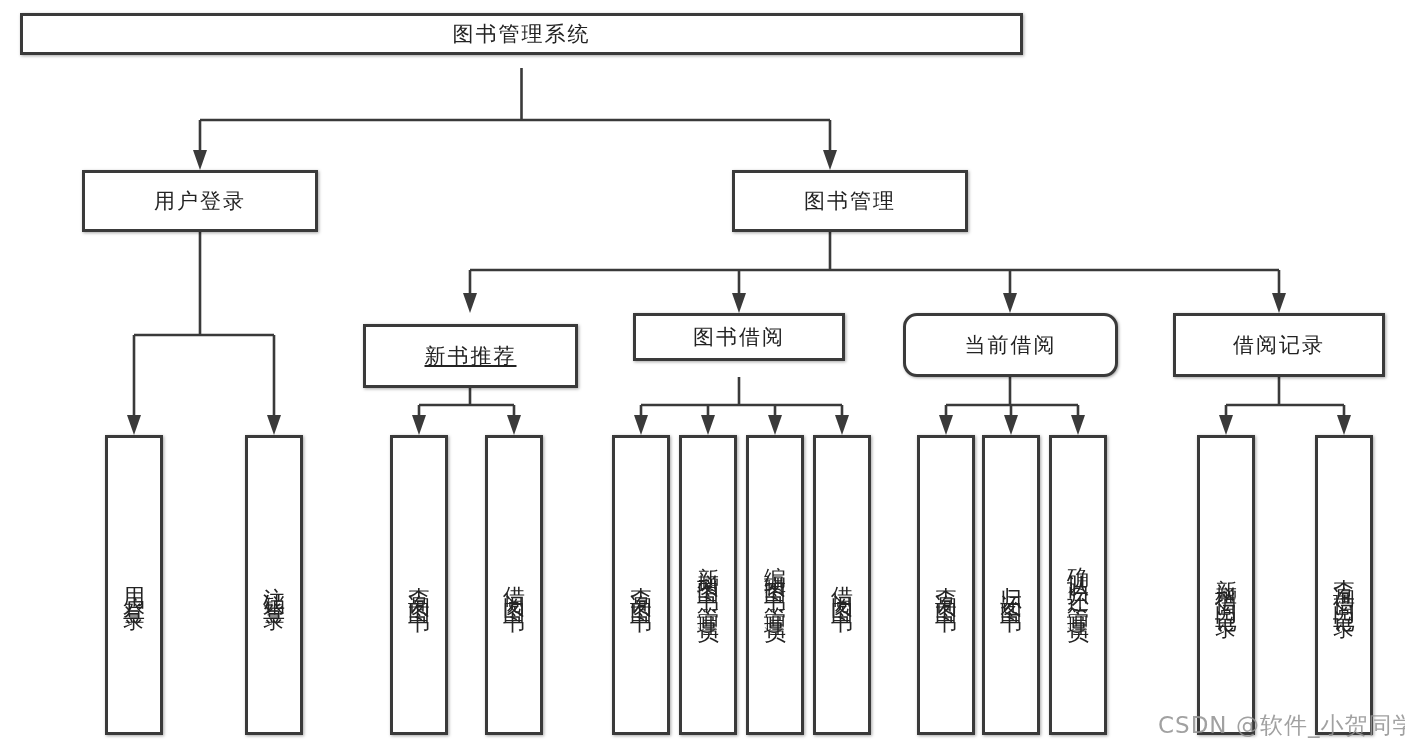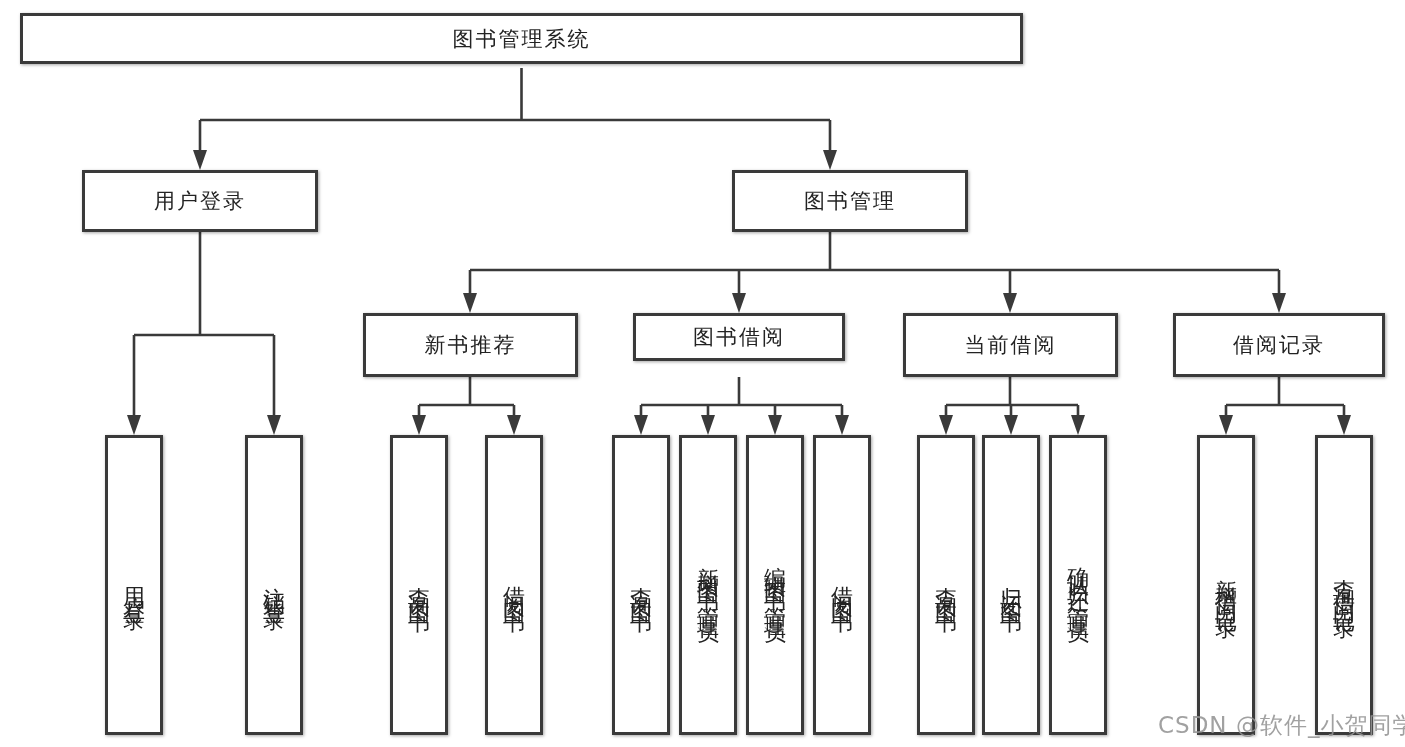--- a/index.html
+++ b/index.html
@@ -40,26 +40,26 @@
     white-space: nowrap;
   }
   .leaf span {
     writing-mode: vertical-rl;
     text-orientation: mixed;
     font-size: 22px;
     letter-spacing: 8px;
     line-height: 1;
   }
   
-  #n-root   { left:  20px; top: 13px; width: 1003px; height: 51px; }
+  #n-root   { left:  20px; top: 13px; width: 1003px; height: 42px; }
   #n-login  { left:  82px; top: 170px; width: 236px; height: 62px; }
   #n-mgmt   { left: 712px; top: 170px; width: 236px; height: 62px; margin-left: 20px; }
-  #n-rec    { left: 363px; top: 313px; width: 215px; height: 64px; }
+  #n-rec    { left: 363px; top: 324px; width: 215px; height: 64px; text-decoration: underline; }
   #n-borrow { left: 633px; top: 313px; width: 212px; height: 48px; }
-  #n-cur    { left: 903px; top: 313px; width: 215px; height: 64px; }
+  #n-cur    { left: 903px; top: 313px; width: 215px; height: 64px; border-radius: 14px; }
   #n-hist   { left:1173px; top: 313px; width: 212px; height: 64px; }
   .leaf     { top: 435px; width: 58px; height: 300px; }
   #l-ulogin  { left: 105px; }
   #l-logout  { left: 245px; }
   #l-q1      { left: 390px; }
   #l-b1      { left: 485px; }
   #l-q2      { left: 612px; }
   #l-add     { left: 679px; }
   #l-edit    { left: 746px; }
   #l-b2      { left: 813px; }

